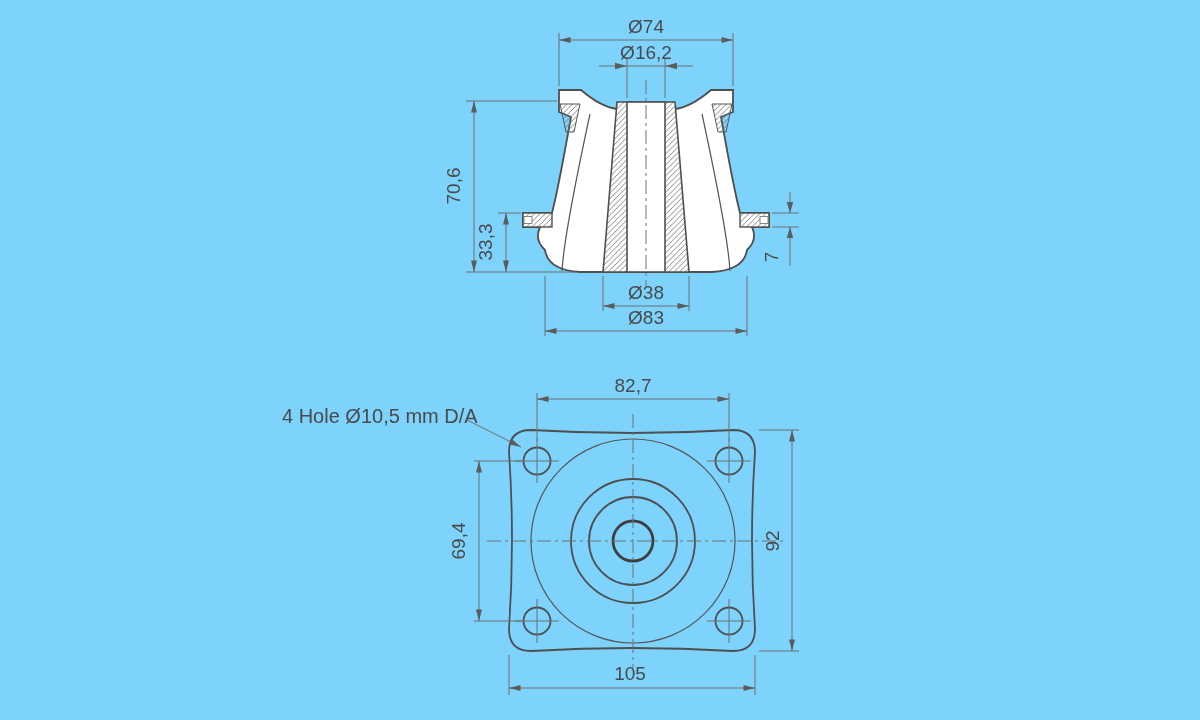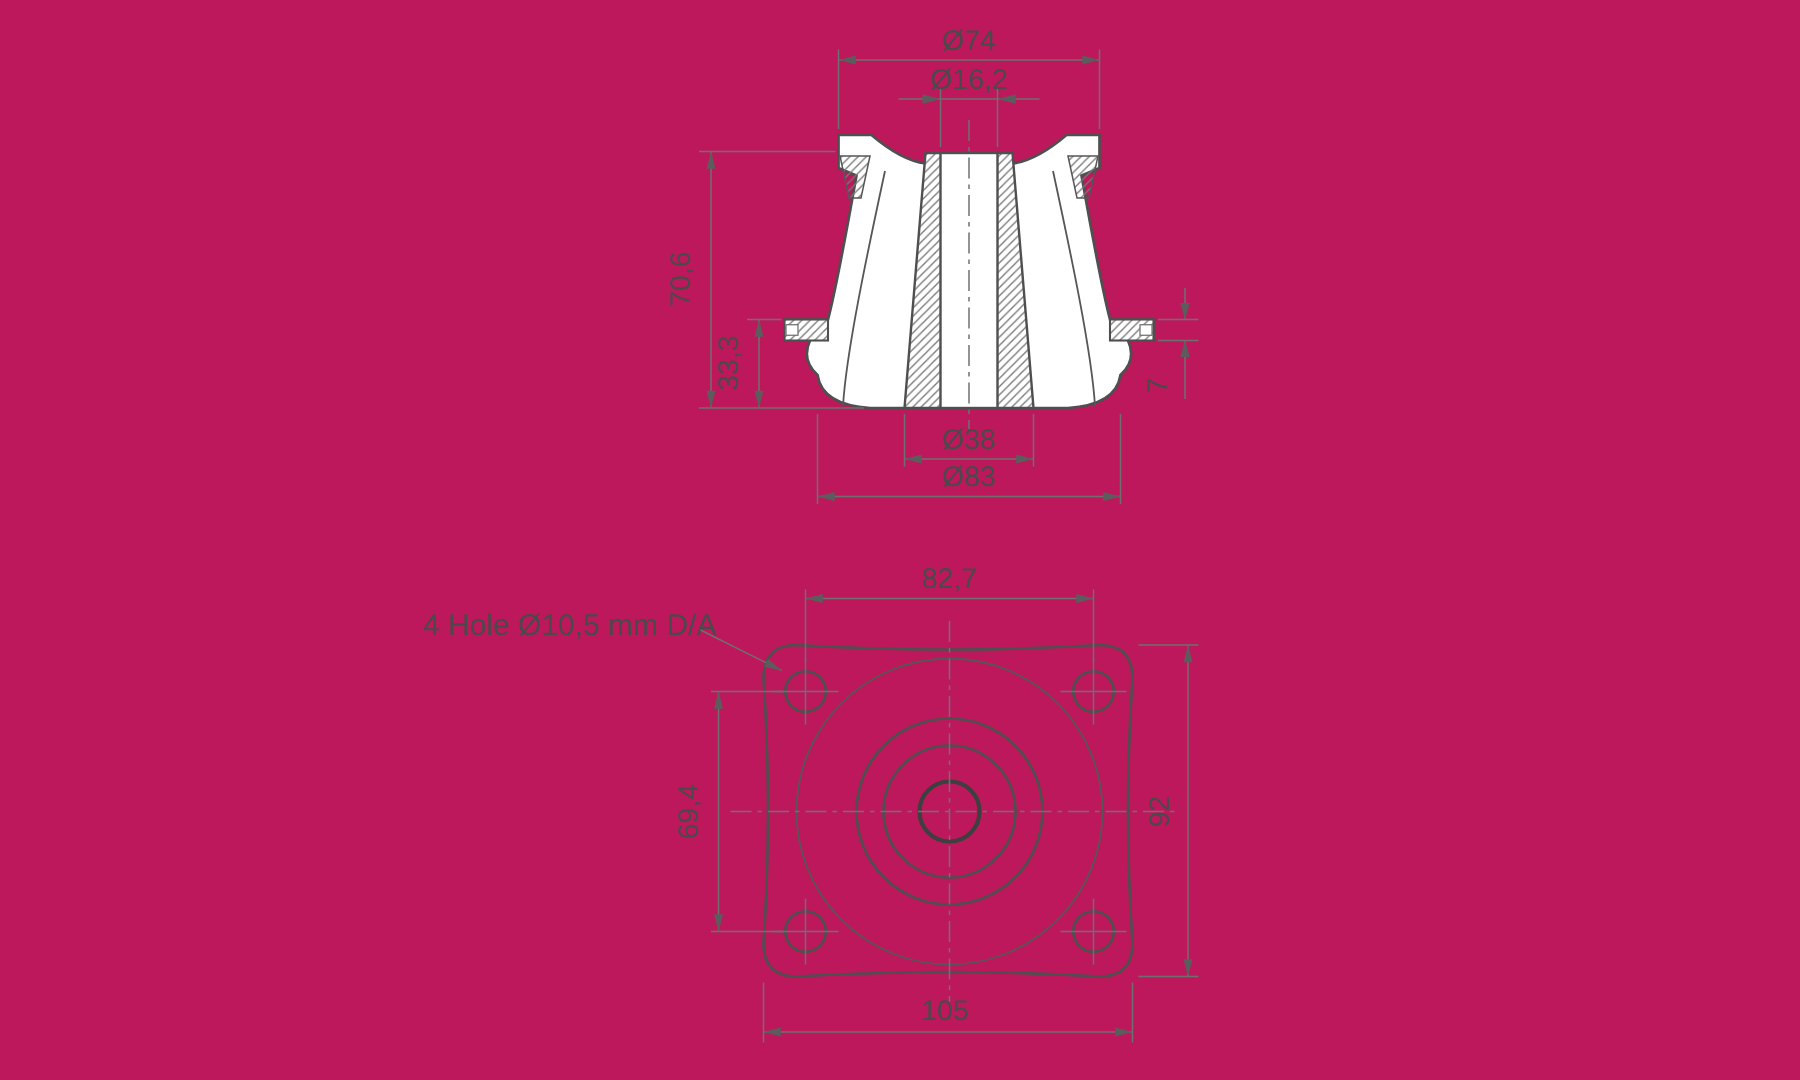--- a/index.html
+++ b/index.html
@@ -1,16 +1,16 @@
 <!DOCTYPE html>
 <html><head>
 <meta charset="utf-8">
 <style>
   html,body{margin:0;padding:0;background:#ffffff;}
-  .page{width:1200px;height:720px;background:#be185d;position:relative;overflow:hidden;}
+  .page{width:1200px;height:720px;background:#7dd3fc;position:relative;overflow:hidden;}
   svg{display:block;}
   text{font-family:"Liberation Sans","DejaVu Sans",sans-serif;fill:#4a4a4a;}
   .dimtxt{font-size:19px;}
   .notetxt{font-size:20px;}
   .obj{stroke:#4f4f4f;stroke-width:1.8;fill:none;}
   .objthin{stroke:#565656;stroke-width:1.2;fill:none;}
   .dim{stroke:#6f6f6f;stroke-width:1;fill:none;}
   .cl{stroke:#707070;stroke-width:1;fill:none;stroke-dasharray:14 4 3 4;}
   .arrow{fill:#5c5c5c;stroke:none;}
 </style>

